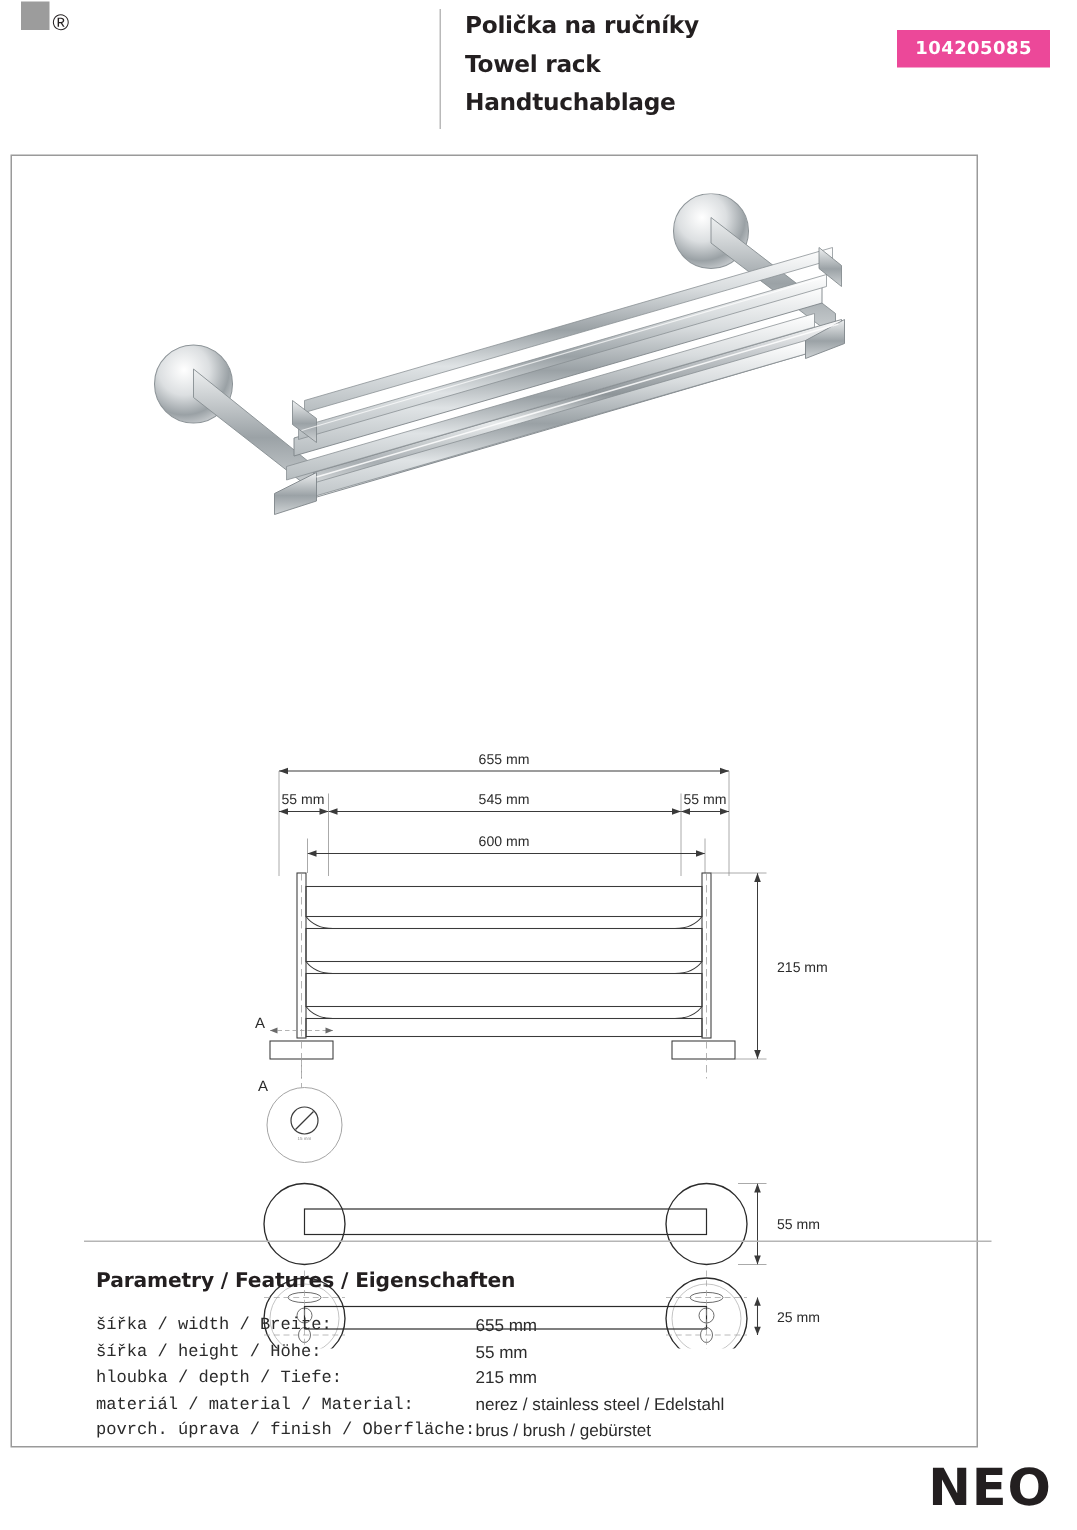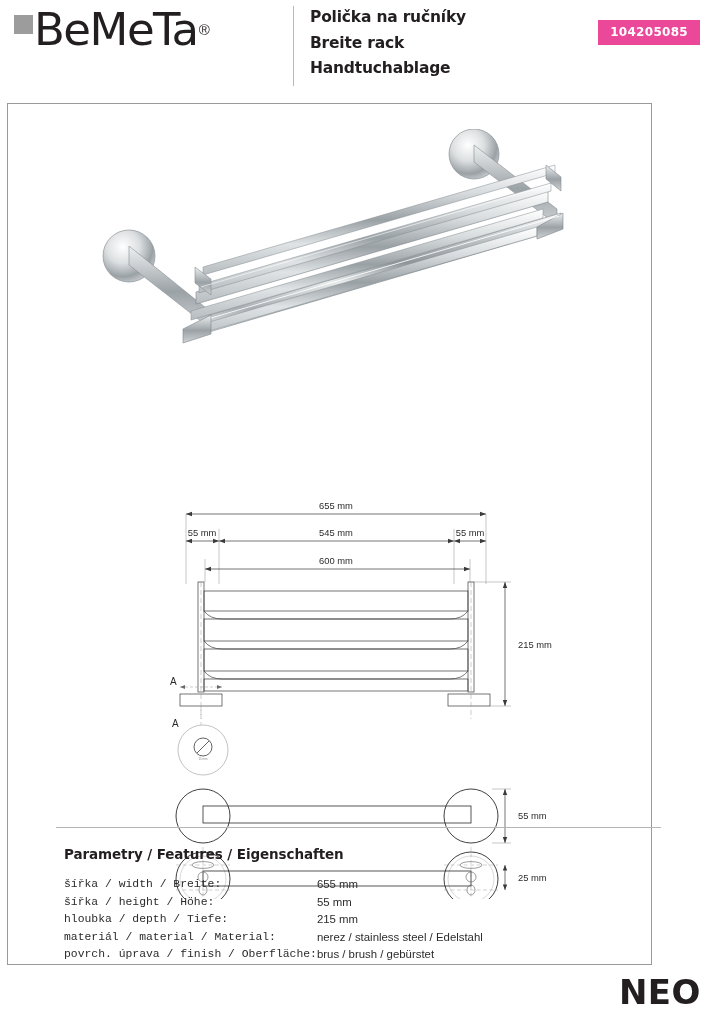--- a/index.html
+++ b/index.html
@@ -141,29 +141,28 @@
     fill:#8a8a8a;
   }
 </style>
 </head>
 <body>
 
 <div class="header">
 
   <div class="logo-wrap">
     <span class="logo-square"></span>
-    <span class="logo-text">BeMeTa</span>
     <span class="logo-reg">®</span>
   </div>
 
   <div class="header-divider"></div>
 
   <div class="titles">
     <div>Polička na ručníky</div>
-    <div>Breite rack</div>
+    <div>Towel rack</div>
     <div>Handtuchablage</div>
   </div>
 
   <div class="code-badge">104205085</div>
 </div>
 
 <div class="frame">
 
   <div class="photo">
     <svg width="520" height="225" viewBox="0 0 520 225">

